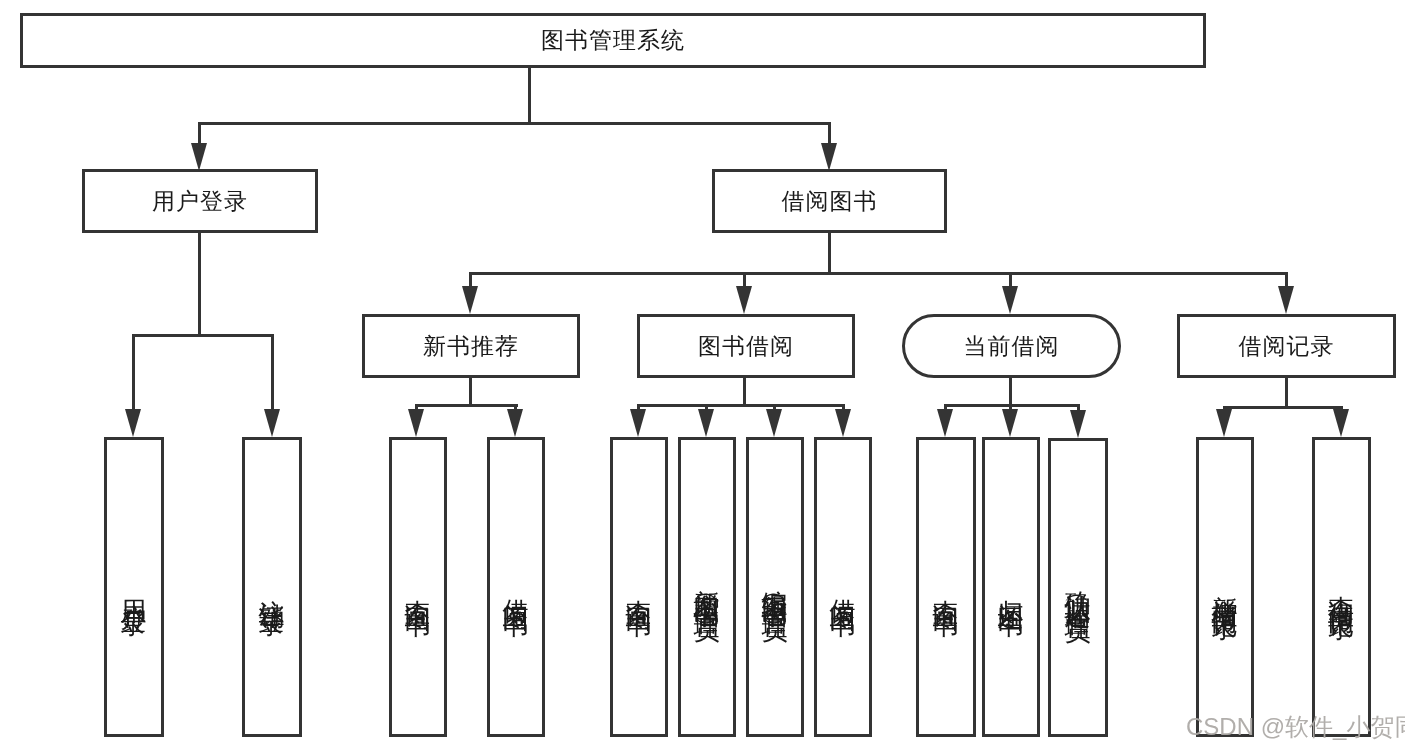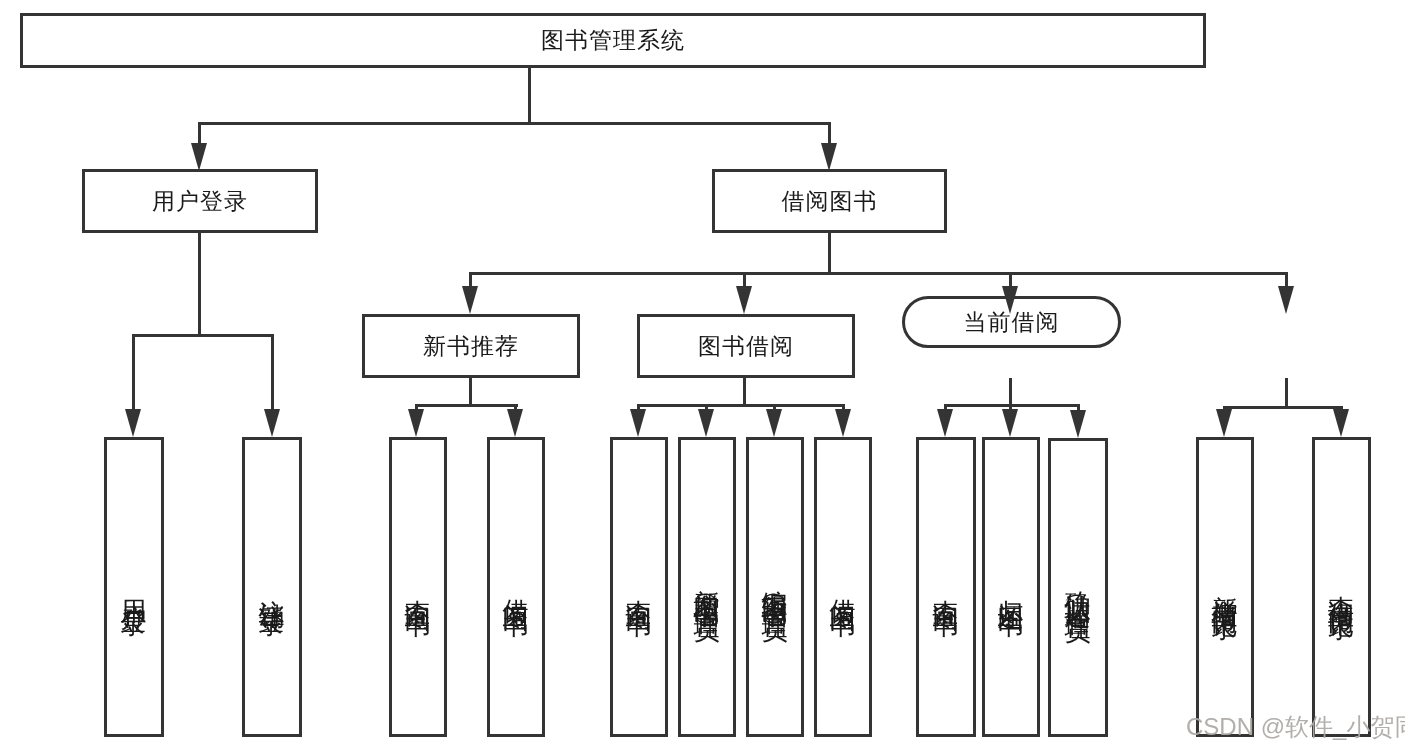--- a/index.html
+++ b/index.html
@@ -62,22 +62,23 @@
   <div class="box hbox" style="left:20px; top:13px; width:1186px; height:55px;">图书管理系统</div>
 
   <div class="box hbox" style="left:82px; top:169px; width:236px; height:64px;">用户登录</div>
 
   <div class="box hbox" style="left:712px; top:169px; width:235px; height:64px;">借阅图书</div>
 
   <div class="box hbox" style="left:362px; top:314px; width:218px; height:64px;">新书推荐</div>
 
   <div class="box hbox" style="left:637px; top:314px; width:218px; height:64px;">图书借阅</div>
 
-  <div class="box hbox" style="left:902px; top:296px; width:219px; height:52px;border-radius:32px;">当前借阅</div>
+  <div class="box hbox" style="left:902px; top:314px; width:219px; height:64px;border-radius:32px;">当前借阅</div>
 
+  <div class="box hbox" style="left:1177px; top:314px; width:219px; height:64px;">借阅记录</div>
 
   <div class="box vbox" style="left:104px; top:437px; width:60px; height:300px;">用户登录</div>
 
   <div class="box vbox" style="left:242px; top:437px; width:60px; height:300px;">注销登录</div>
 
   <div class="box vbox" style="left:389px; top:437px; width:58px; height:300px;">查询图书</div>
 
   <div class="box vbox" style="left:487px; top:437px; width:58px; height:300px;">借阅图书</div>
 
   <div class="box vbox" style="left:610px; top:437px; width:58px; height:300px;">查询图书</div>

